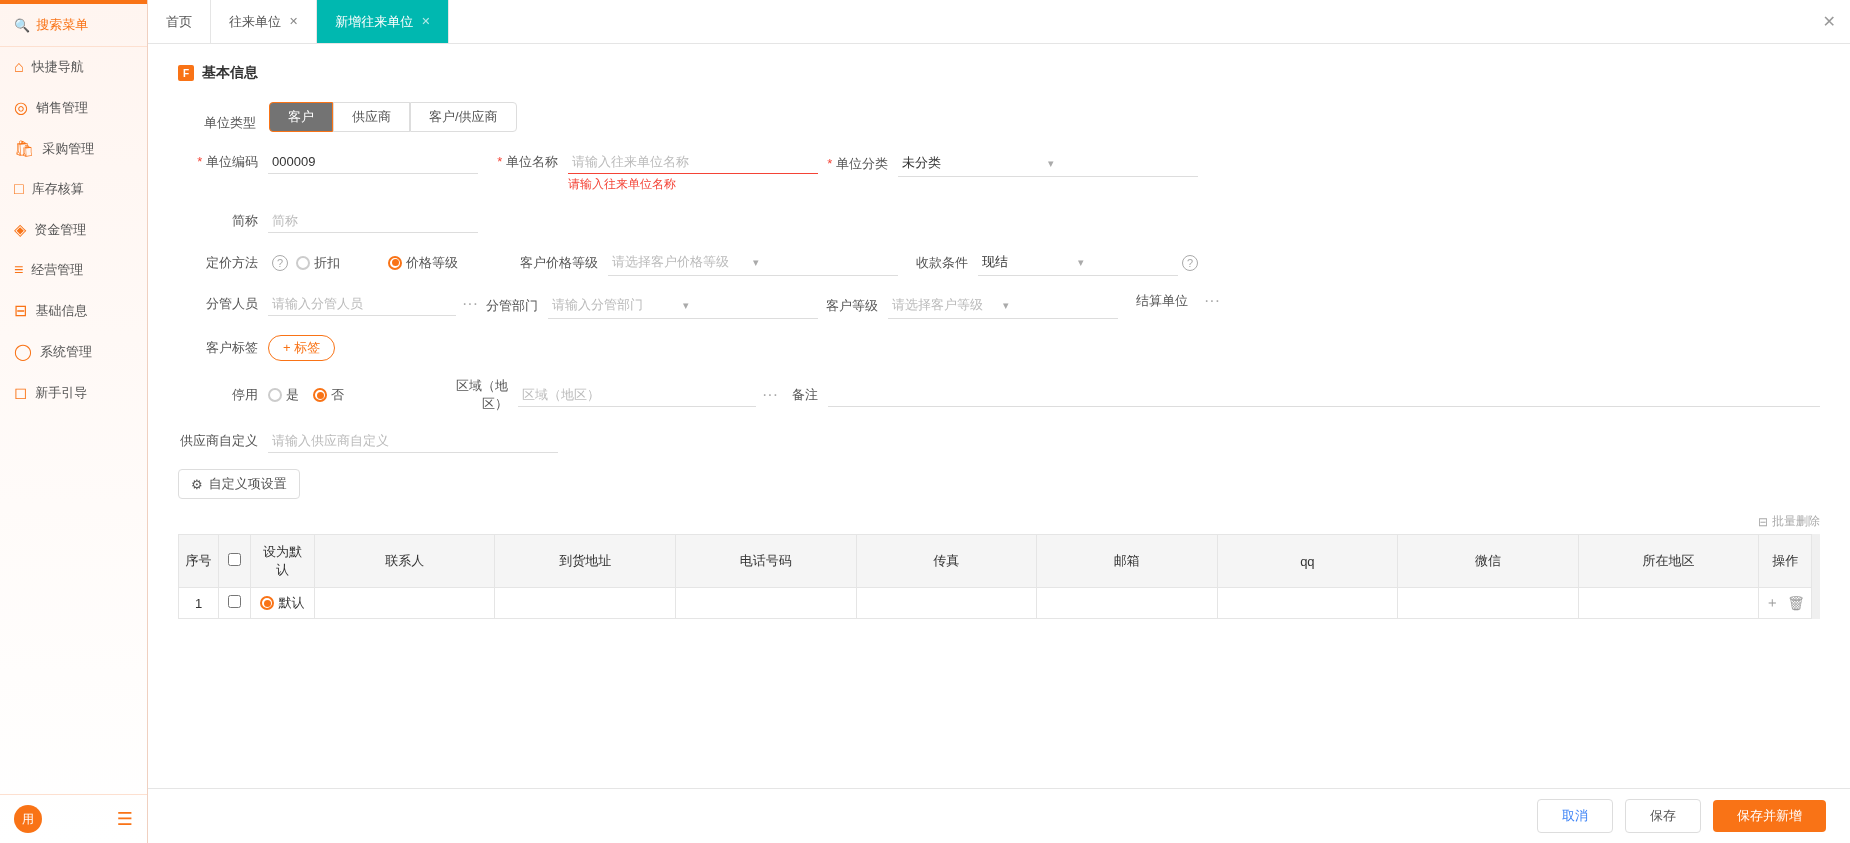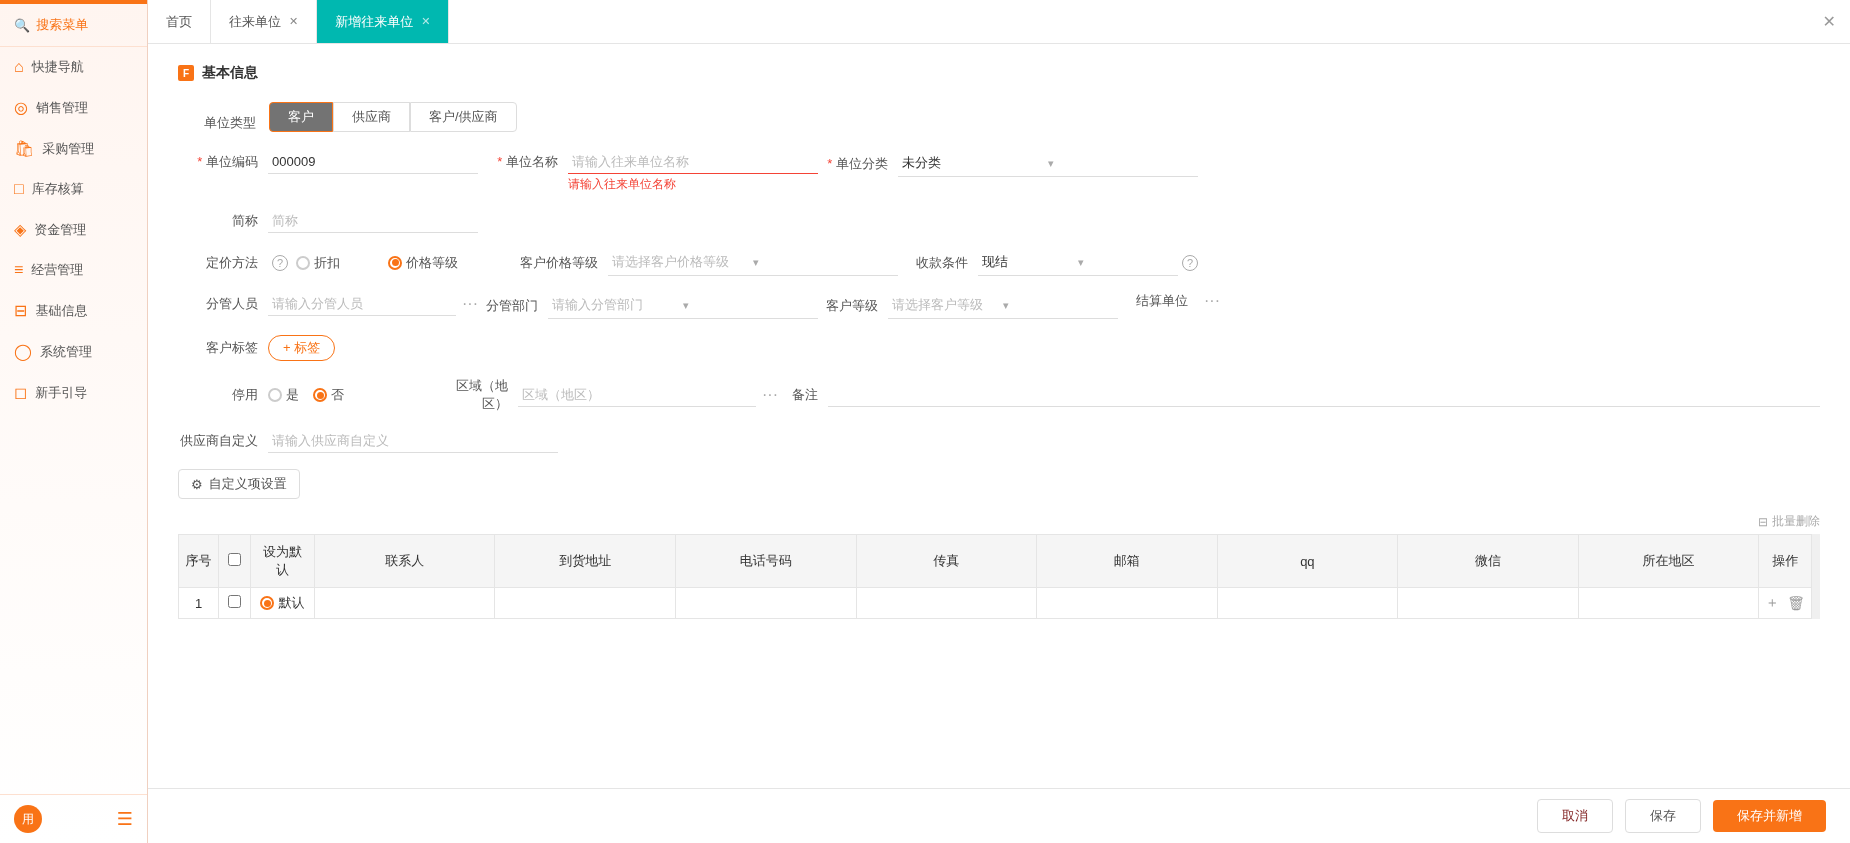--- a/index.html
+++ b/index.html
@@ -346,21 +346,21 @@
       gap: 12px;
       flex-shrink: 0;
     }
     .btn-cancel {
       padding: 7px 24px;
       border: 1px solid #ddd;
       background: #fff;
       border-radius: 4px;
       cursor: pointer;
       font-size: 13px;
-      color: #7f1d1d;
+      color: #3b82f6;
     }
     .btn-save {
       padding: 7px 24px;
       border: 1px solid #ddd;
       background: #fff;
       border-radius: 4px;
       cursor: pointer;
       font-size: 13px;
       color: #555;
     }

